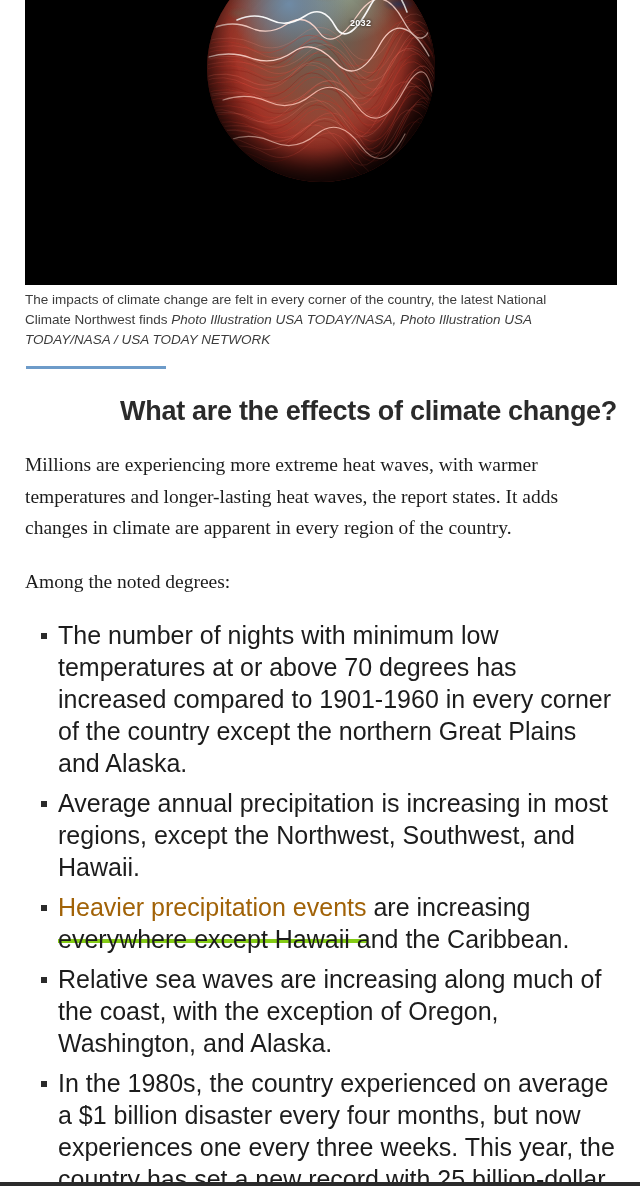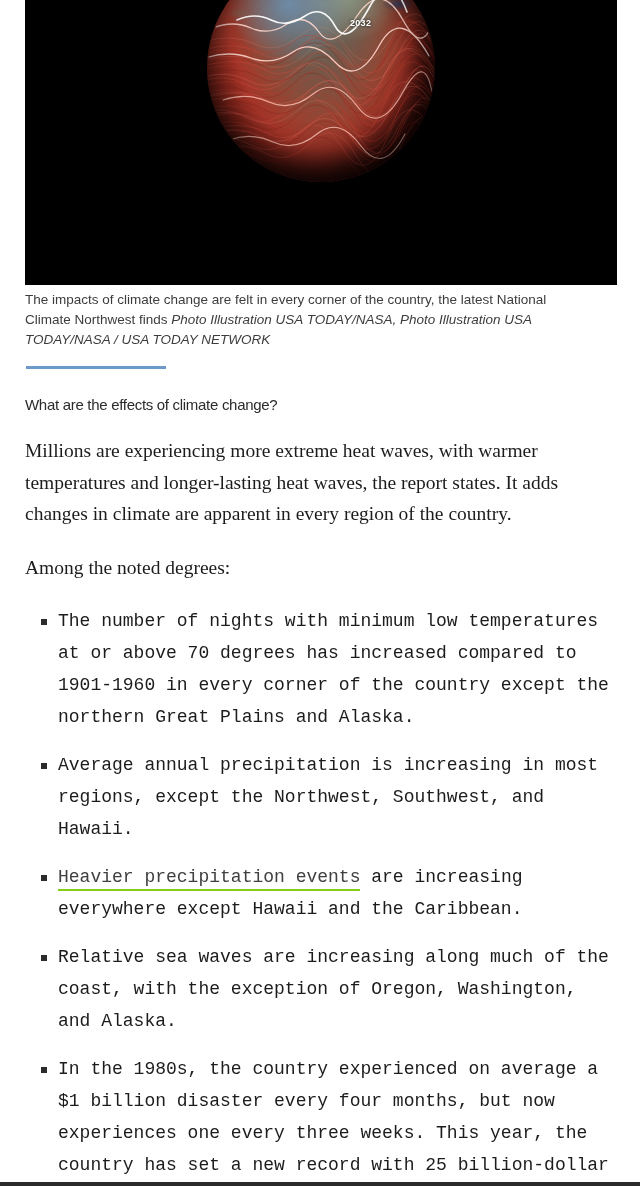--- a/index.html
+++ b/index.html
@@ -103,60 +103,61 @@
   
   .article {
     position: absolute;
     left: 25px;
     top: 396px;
     width: 592px;
   }
   h2.section-title {
     margin: 0 0 22px 0;
     font-family: "Liberation Sans", sans-serif;
-    font-size: 15px;
-    font-weight: normal;
+    font-size: 27px;
+    font-weight: bold;
     letter-spacing: -0.3px;
     color: #2b2b2b;
+    text-align: right;
   }
   p.para {
     margin: 16px 0 22px 0;
     font-family: "Liberation Serif", serif;
     font-size: 19.5px;
     line-height: 31.5px;
     color: #1c1c1c;
   }
   ul.effects {
     margin: 0;
     padding: 0 0 0 16px;
     list-style: none;
   }
   ul.effects li {
     position: relative;
-    margin: 16px 0 1px 0;
+    margin: 8px 0 1px 0;
     padding-left: 17px;
-    font-family: Liberation Mono, monospace;
-    font-size: 18px;
+    font-family: Liberation Sans, sans-serif;
+    font-size: 25px;
     line-height: 32px;
     color: #1c1c1c;
   }
   ul.effects li::before {
     content: "";
     position: absolute;
     left: 0;
     top: 14px;
     width: 6px;
     height: 6px;
     background: #2b2b2b;
   }
   a.inline-link {
-    color: #404040;
+    color: #a16207;
     text-decoration: none;
-    border-bottom: 2px solid #84cc16;
-    padding-bottom: 2px;
+    border-bottom: 4px solid #84cc16;
+    padding-bottom: 18px;
   }
 
   .bottom-bar {
     position: absolute;
     left: 0;
     bottom: 0;
     width: 640px;
     height: 4px;
     background: #2b2b2b;
   }

